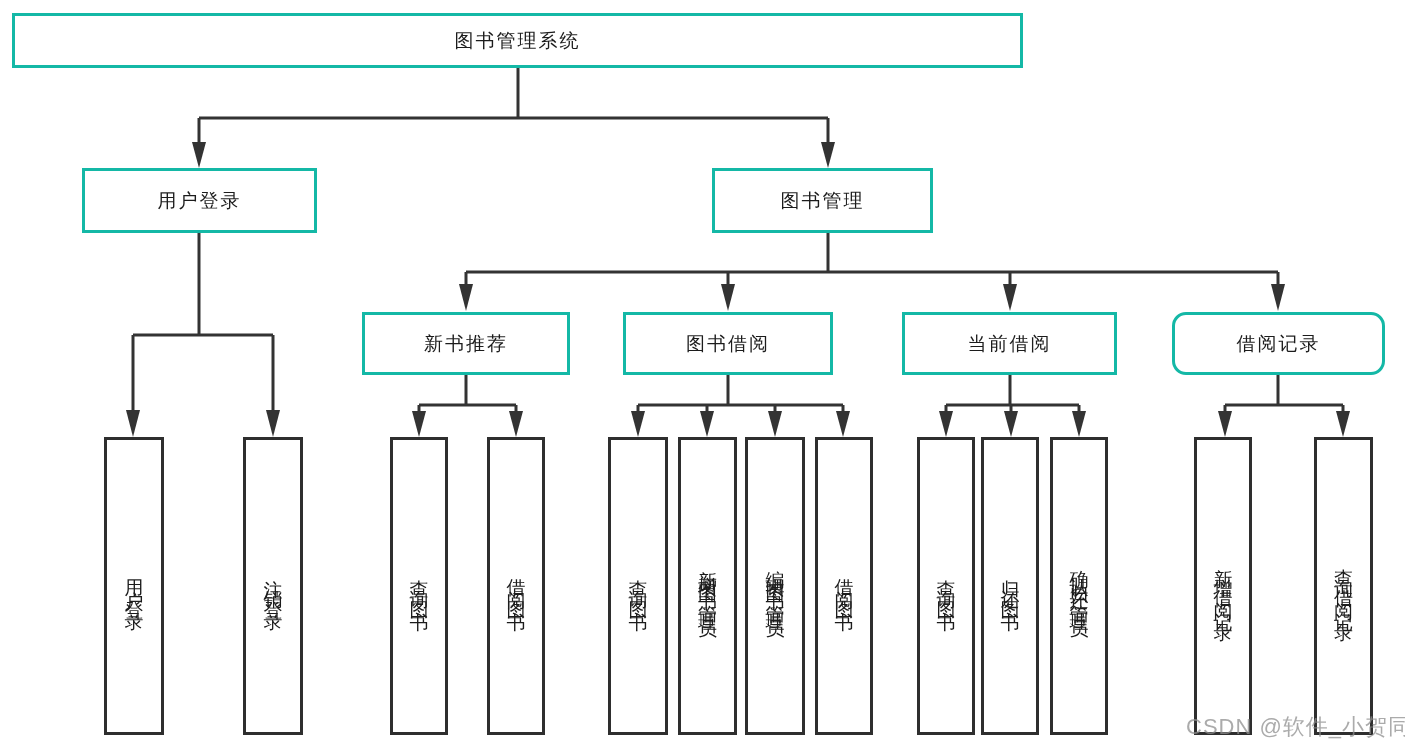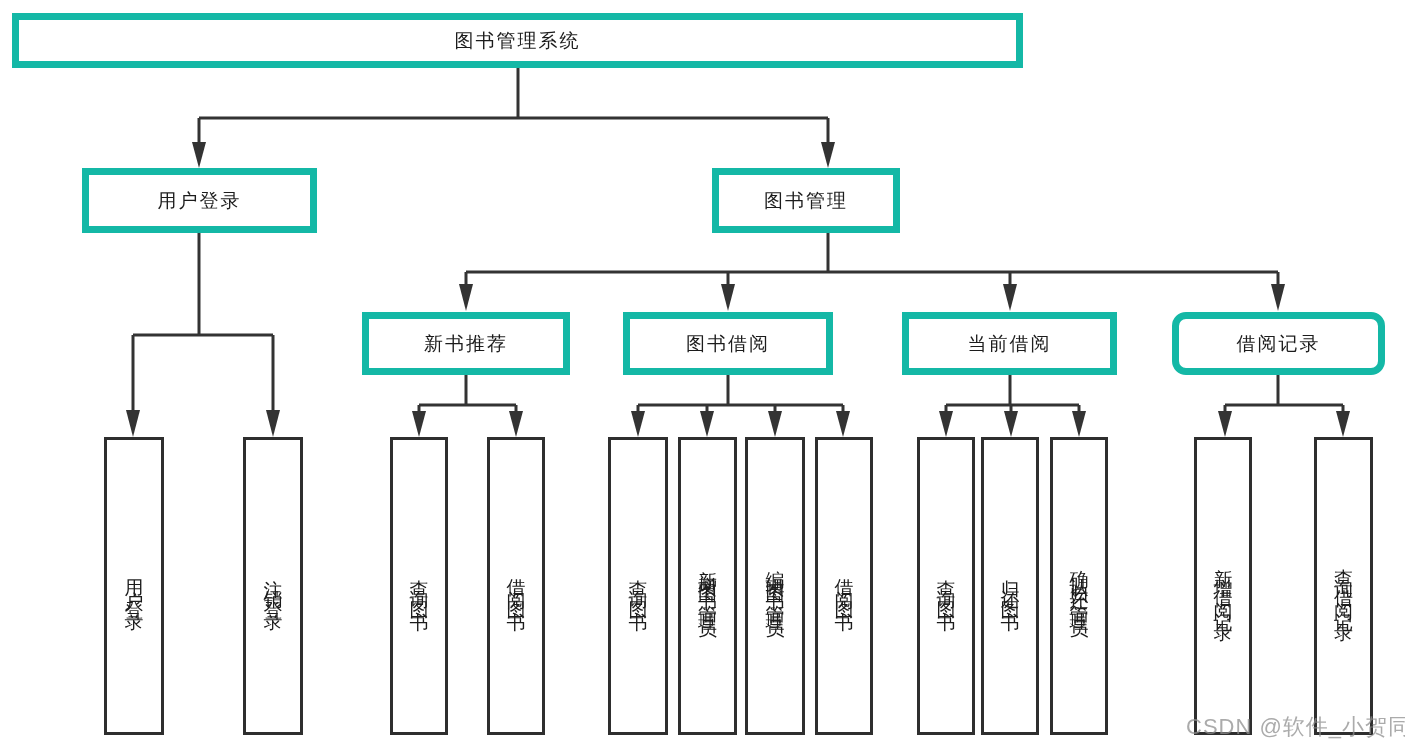--- a/index.html
+++ b/index.html
@@ -15,21 +15,21 @@
     position: absolute;
     left: 0; top: 0;
     width: 1405px; height: 747px;
     z-index: 0;
   }
   #connectors line { stroke: #333333; stroke-width: 3; }
   #connectors polygon { fill: #333333; }
   .node {
     position: absolute;
     box-sizing: border-box;
-    border: 7px solid #14b8a6;
+    border: 3px solid #14b8a6;
     background: #ffffff;
     display: flex;
     align-items: center;
     justify-content: center;
     font-size: 19px;
     letter-spacing: 2px;
     color: #1c1c1c;
     z-index: 1;
   }
   .leaf {
@@ -58,21 +58,21 @@
     color: #8f8f8f;
     opacity: 0.75;
     letter-spacing: 1px;
     z-index: 3;
     white-space: nowrap;
   }
 
   
   #b-root    { left: 12px;   top: 13px;  width: 1011px; height: 55px; }
   #b-login   { left: 82px;   top: 168px; width: 235px;  height: 65px; }
-  #b-mgmt    { left: 712px;  top: 168px; width: 188px;  height: 65px; font-family: Liberation Serif, serif; }
+  #b-mgmt    { left: 712px;  top: 168px; width: 221px;  height: 65px; font-family: Liberation Serif, serif; }
   #b-rec     { left: 362px;  top: 312px; width: 208px;  height: 63px; }
   #b-borrow  { left: 623px;  top: 312px; width: 210px;  height: 63px; }
   #b-current { left: 902px;  top: 312px; width: 215px;  height: 63px; text-align: right; }
   #b-records { left: 1172px; top: 312px; width: 213px;  height: 63px; border-radius: 14px; }
 
   #l1  { left: 104px;  width: 60px; }
   #l2  { left: 243px;  width: 60px; }
   #l3  { left: 390px;  width: 58px; }
   #l4  { left: 487px;  width: 58px; }
   #l5  { left: 608px;  width: 60px; }

